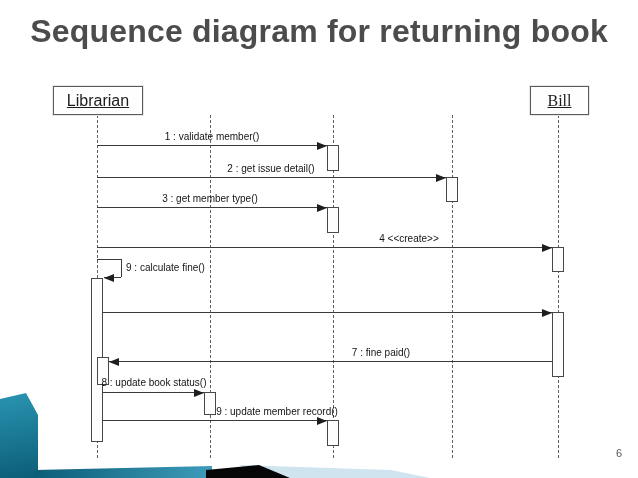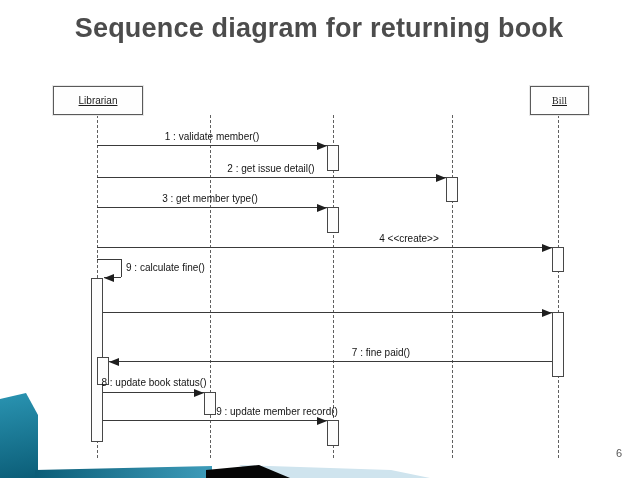--- a/index.html
+++ b/index.html
@@ -1,23 +1,23 @@
 <!DOCTYPE html>
 <html style="--title-color: #4c4c4c; --teal-light: #2a94b2; --teal-dark: #0b5d77; --band-light: #3e9cba; --pale: #cfe4ee; --black-shape: #060606;"><head>
 <meta charset="utf-8">
 <style>
   html,body{margin:0;padding:0;background:#fff;}
   .slide{position:relative;width:638px;height:478px;background:#ffffff;overflow:hidden;
          font-family:"Liberation Sans",sans-serif;}
   .title{position:absolute;top:13px;left:0;width:100%;text-align:center;margin:0;
-         font-size:27px;font-weight:700;letter-spacing:0.2px;color:var(--title-color,#4c4c4c);}
+         font-size:32px;font-weight:700;letter-spacing:0.2px;color:var(--title-color,#4c4c4c);}
   .diagram-layer{position:absolute;left:0;top:0;width:638px;height:478px;}
   .lf-head{position:absolute;height:27px;background:#fefefe;border:1px solid #5a5a5a;
            box-shadow:0 0 0 1px #e8e8e8;display:flex;align-items:center;justify-content:center;}
-  .lf-head span{font-size:10px;color:#1c1c1c;text-decoration:underline;white-space:nowrap;}
+  .lf-head span{font-size:16px;color:#1c1c1c;text-decoration:underline;white-space:nowrap;}
   .lf-line{position:absolute;width:0;border-left:1px dashed #606060;}
   .msg-line{position:absolute;height:1px;background:#3a3a3a;}
   .msg-vline{position:absolute;width:1px;background:#3a3a3a;}
   .arrow-r{position:absolute;width:0;height:0;border-top:4px solid transparent;
            border-bottom:4px solid transparent;border-left:10px solid #1e1e1e;}
   .arrow-l{position:absolute;width:0;height:0;border-top:4px solid transparent;
            border-bottom:4px solid transparent;border-right:10px solid #1e1e1e;}
   .msg-label{position:absolute;font-size:10px;color:#141414;white-space:nowrap;}
   .msg-label.centered{transform:translateX(-50%);}
   .activation{position:absolute;width:12px;background:#fdfdfd;border:1px solid #474747;

